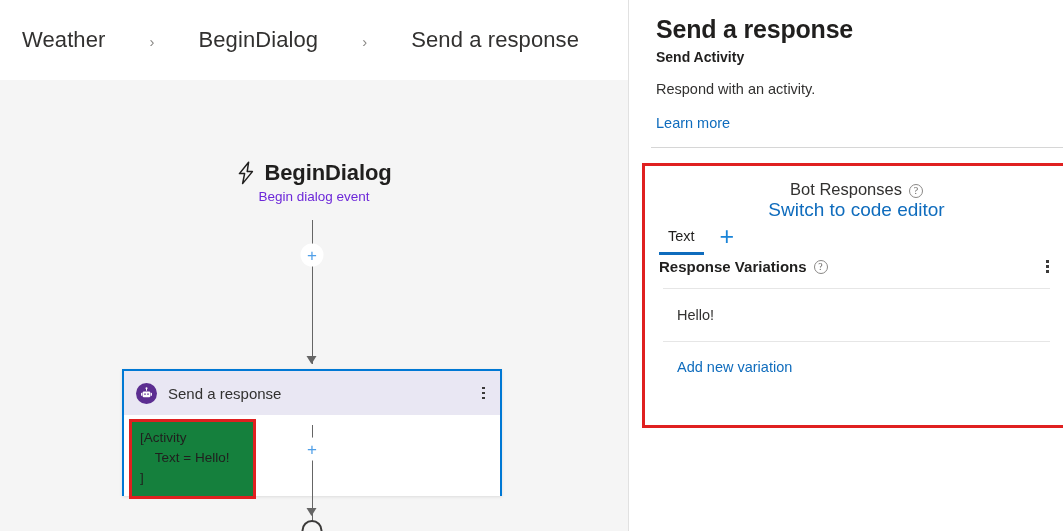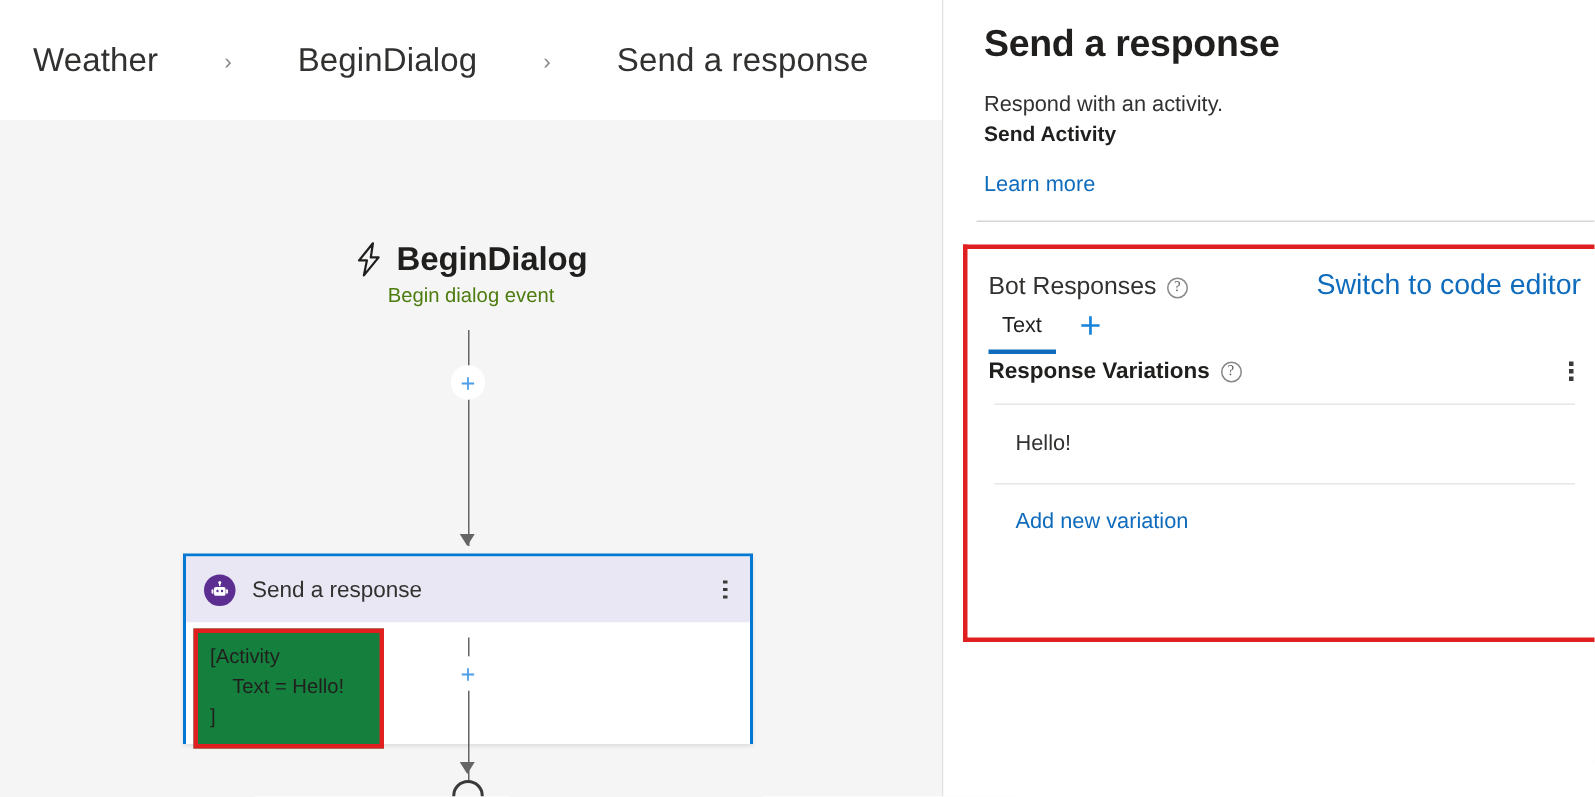--- a/index.html
+++ b/index.html
@@ -87,21 +87,21 @@
     gap: 8px;
   }
   #trigger-name {
     font-size: 22px;
     font-weight: bold;
     color: #201f1e;
     letter-spacing: -0.1px;
   }
   #trigger-sub {
     font-size: 13.5px;
-    color: #4d7c0f;
+    color: #6d28d9;
     margin-top: 3px;
   }
   .bolt-icon svg { display: block; }
 
   
   .edge {
     position: absolute;
     width: 1px;
     background: #656565;
     left: 312px;
@@ -278,20 +278,21 @@
     box-sizing: border-box;
     background: #ffffff;
   }
   #br-inner {
     padding: 14px 18px 0 14px;
   }
   #br-head-row {
     display: flex;
     align-items: center;
     justify-content: space-between;
+    flex-direction: column;
   }
   #br-title-wrap {
     display: flex;
     align-items: center;
     gap: 7px;
   }
   #br-title {
     font-size: 16.5px;
     color: #323130;
   }
@@ -443,22 +444,22 @@
       <div class="arrow-head arrow-bot"></div>
       <div class="terminator"></div>
 
     </div>
   </div>
 
   <div id="right-pane">
 
     <div id="panel-header">
       <div id="panel-title">Send a response</div>
+      <div id="panel-subtitle">Send Activity</div>
       <div id="panel-desc">Respond with an activity.</div>
-      <div id="panel-subtitle">Send Activity</div>
       <a id="panel-learn-more">Learn more</a>
     </div>
 
     <div id="panel-divider"></div>
 
     <div id="bot-responses">
       <div id="br-inner">
 
         <div id="br-head-row">
           <span id="br-title-wrap">

